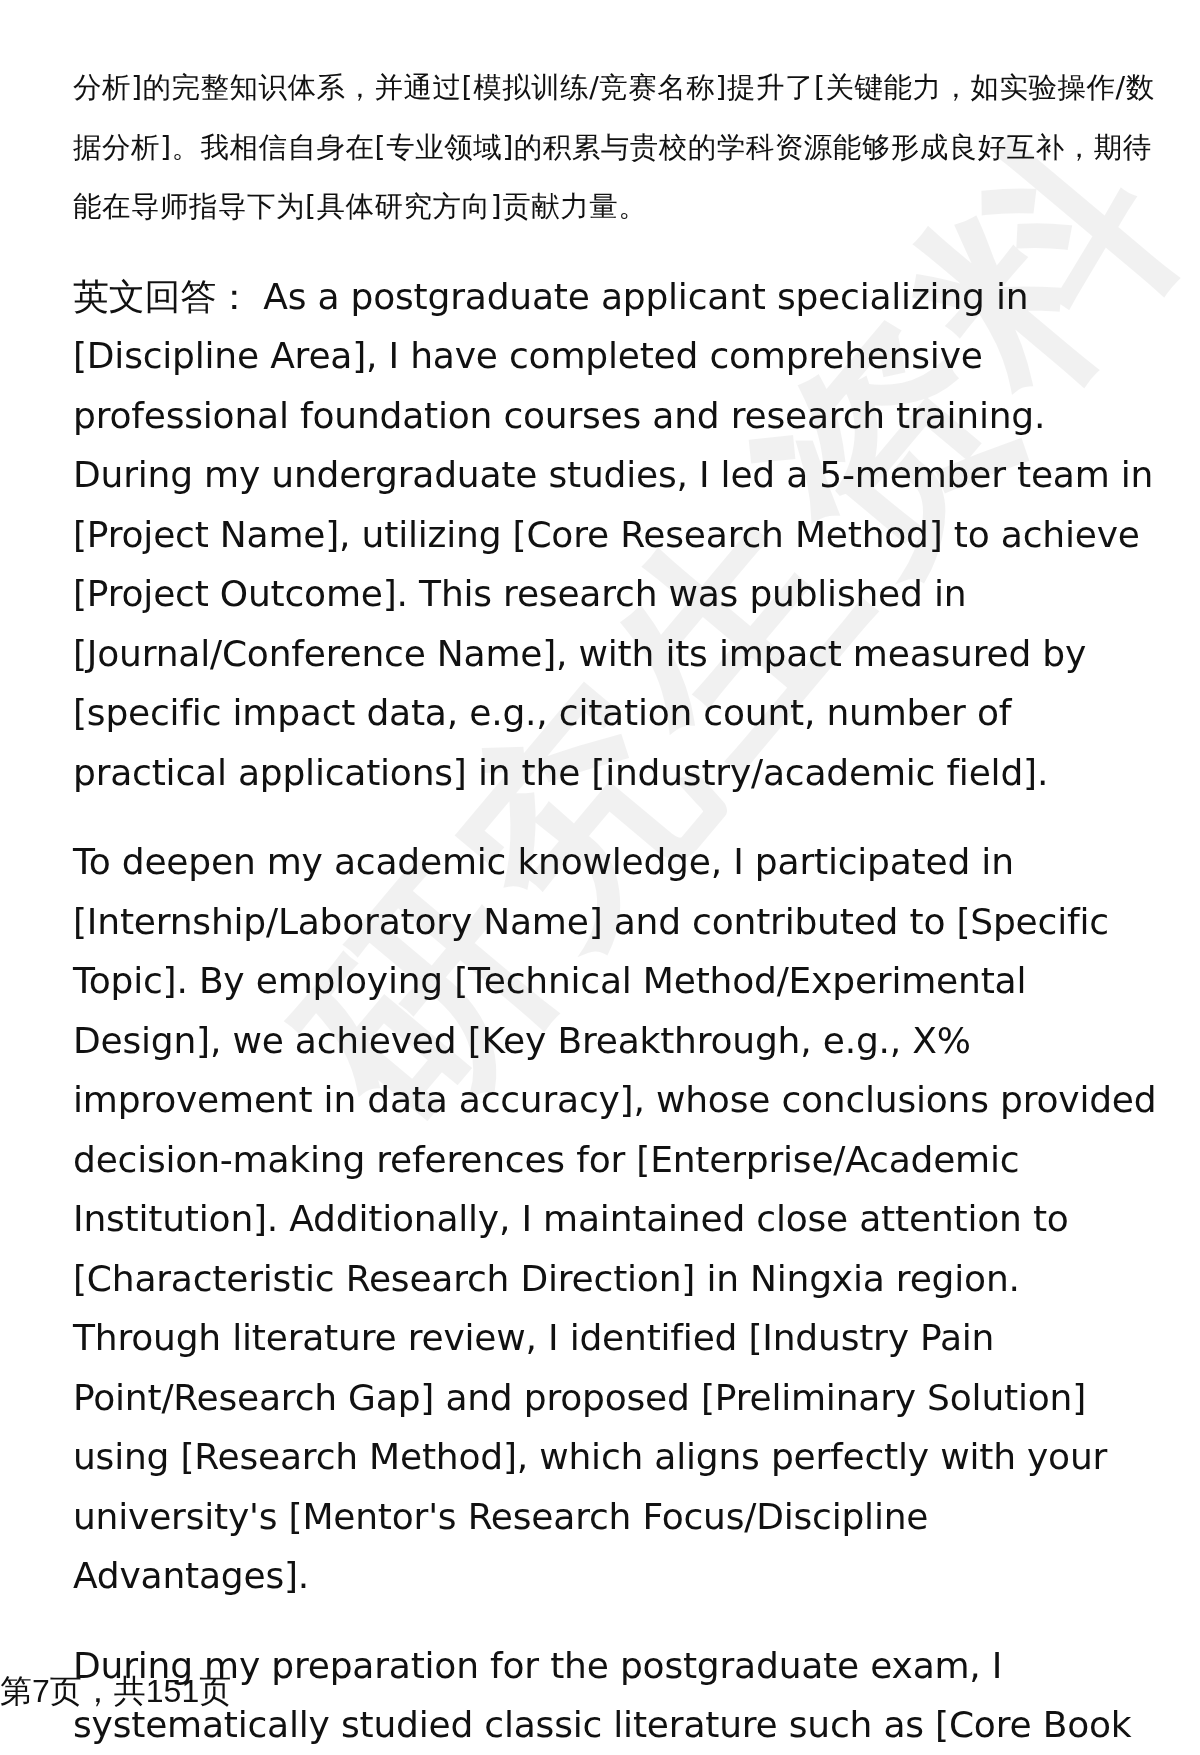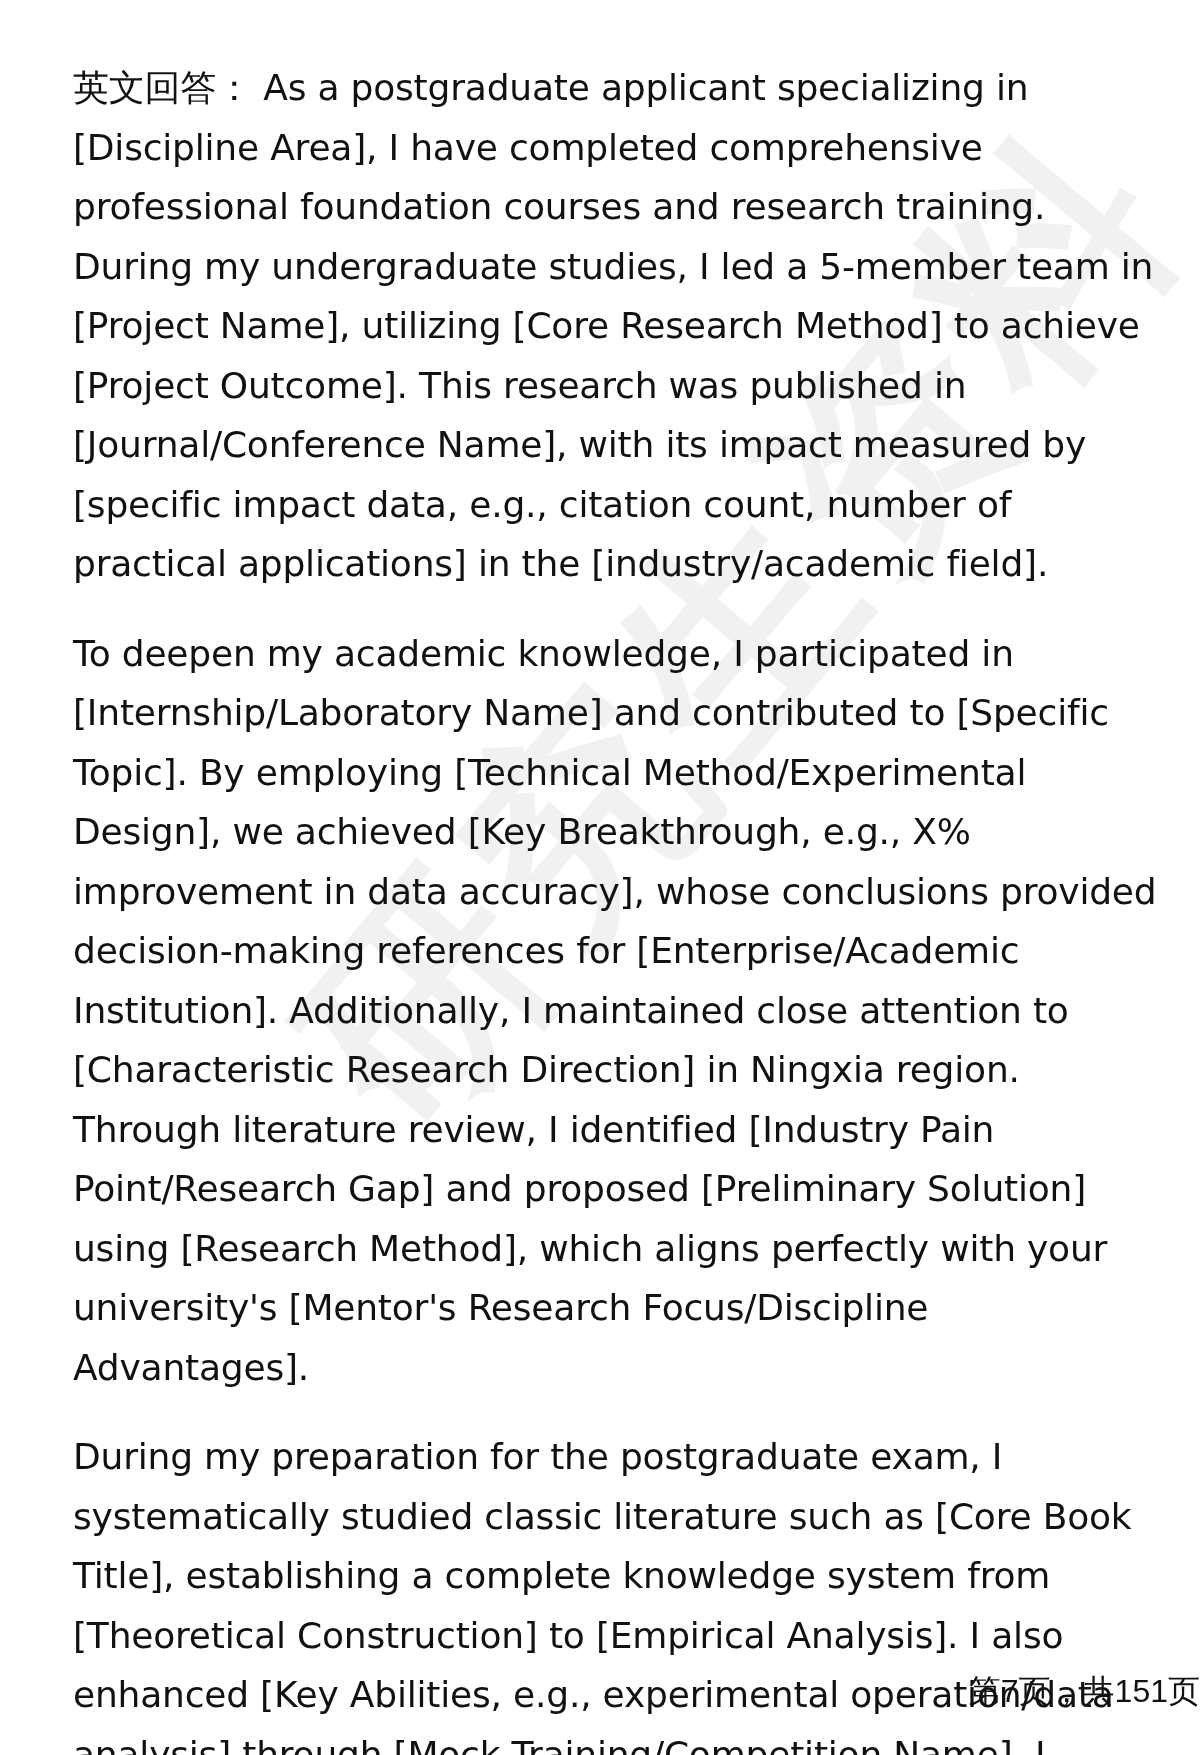--- a/index.html
+++ b/index.html
@@ -13,28 +13,29 @@
     transform: rotate(-50deg); transform-origin: center center;
     letter-spacing: 10px; white-space: nowrap; pointer-events: none; z-index: 0;
     font-family: "DejaVu Sans", sans-serif;
   }
   .content { position: absolute; left: 73px; top: 58px; width: 1090px; z-index: 1; }
   p.para {
     margin: 0 0 30px 0; font-size: 36px; line-height: 59.5px; letter-spacing: -0.2px;
   }
   p.para.zh { font-size: 28.5px; letter-spacing: 0.5px; }
   .footer {
-    position: absolute; left: 0; width: 1200px; top: 1670px; text-align: right;
+    position: absolute; left: 0; width: 1200px; top: 1670px; text-align: left;
     font-size: 32px; font-family: "Liberation Sans", "DejaVu Sans", sans-serif; color: #111; z-index: 1;
   }
 </style>
 </head>
 <body>
 
 <div class="watermark">研究生资料</div>
 
 <div class="content">
+  <p class="para zh">分析]的完整知识体系，并通过[模拟训练/竞赛名称]提升了[关键能力，如实验操作/数据分析]。我相信自身在[专业领域]的积累与贵校的学科资源能够形成良好互补，期待能在导师指导下为[具体研究方向]贡献力量。</p>
   <p class="para"><span>英文回答：</span><span> As a postgraduate applicant specializing in [Discipline Area], I have completed comprehensive professional foundation courses and research training. During my undergraduate studies, I led a 5-member team in [Project Name], utilizing [Core Research Method] to achieve [Project Outcome]. This research was published in [Journal/Conference Name], with its impact measured by [specific impact data, e.g., citation count, number of practical applications] in the [industry/academic field].</span></p>
   <p class="para">To deepen my academic knowledge, I participated in [Internship/Laboratory Name] and contributed to [Specific Topic]. By employing [Technical Method/Experimental Design], we achieved [Key Breakthrough, e.g., X% improvement in data accuracy], whose conclusions provided decision-making references for [Enterprise/Academic Institution]. Additionally, I maintained close attention to [Characteristic Research Direction] in Ningxia region. Through literature review, I identified [Industry Pain Point/Research Gap] and proposed [Preliminary Solution] using [Research Method], which aligns perfectly with your university's [Mentor's Research Focus/Discipline Advantages].</p>
   <p class="para">During my preparation for the postgraduate exam, I systematically studied classic literature such as [Core Book Title], establishing a complete knowledge system from [Theoretical Construction] to [Empirical Analysis]. I also enhanced [Key Abilities, e.g., experimental operation/data analysis] through [Mock Training/Competition Name]. I believe my academic</p>
 </div>
 
 <div class="footer">第7页，共151页</div>
 
 </body></html>

